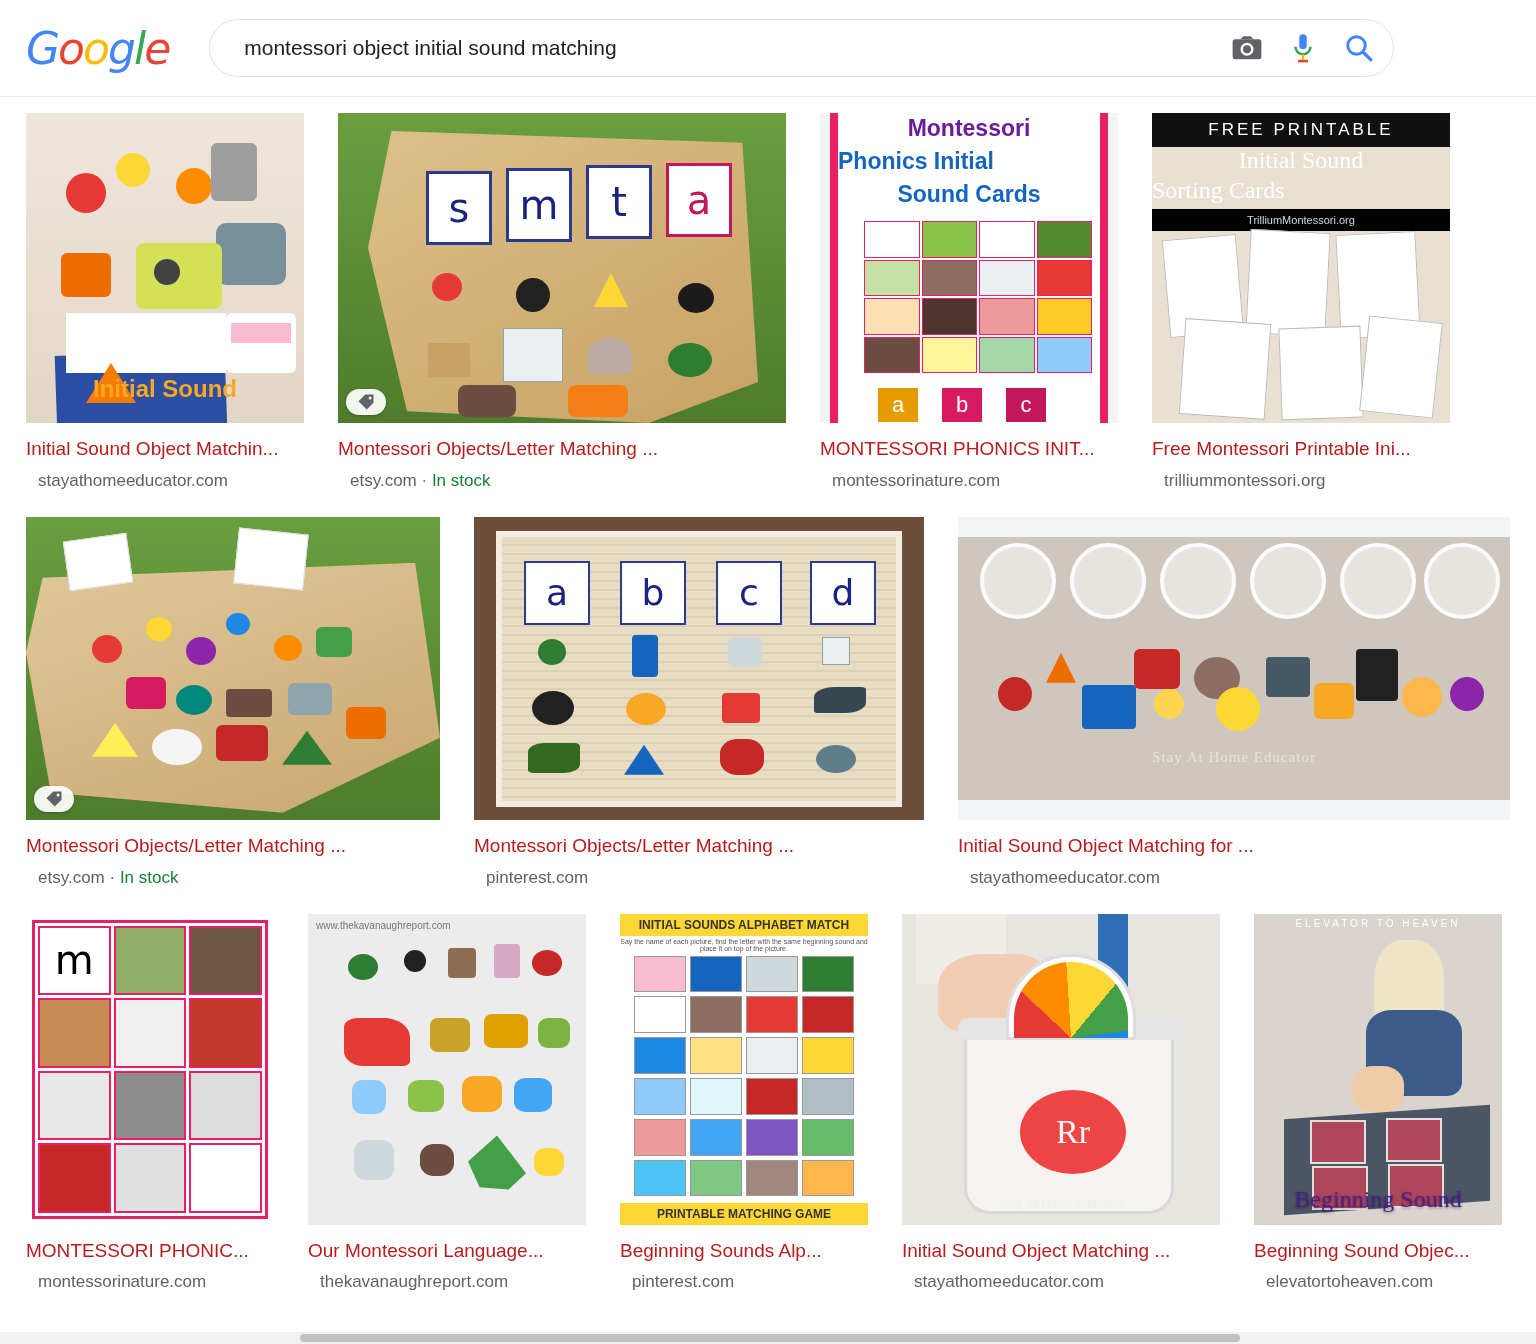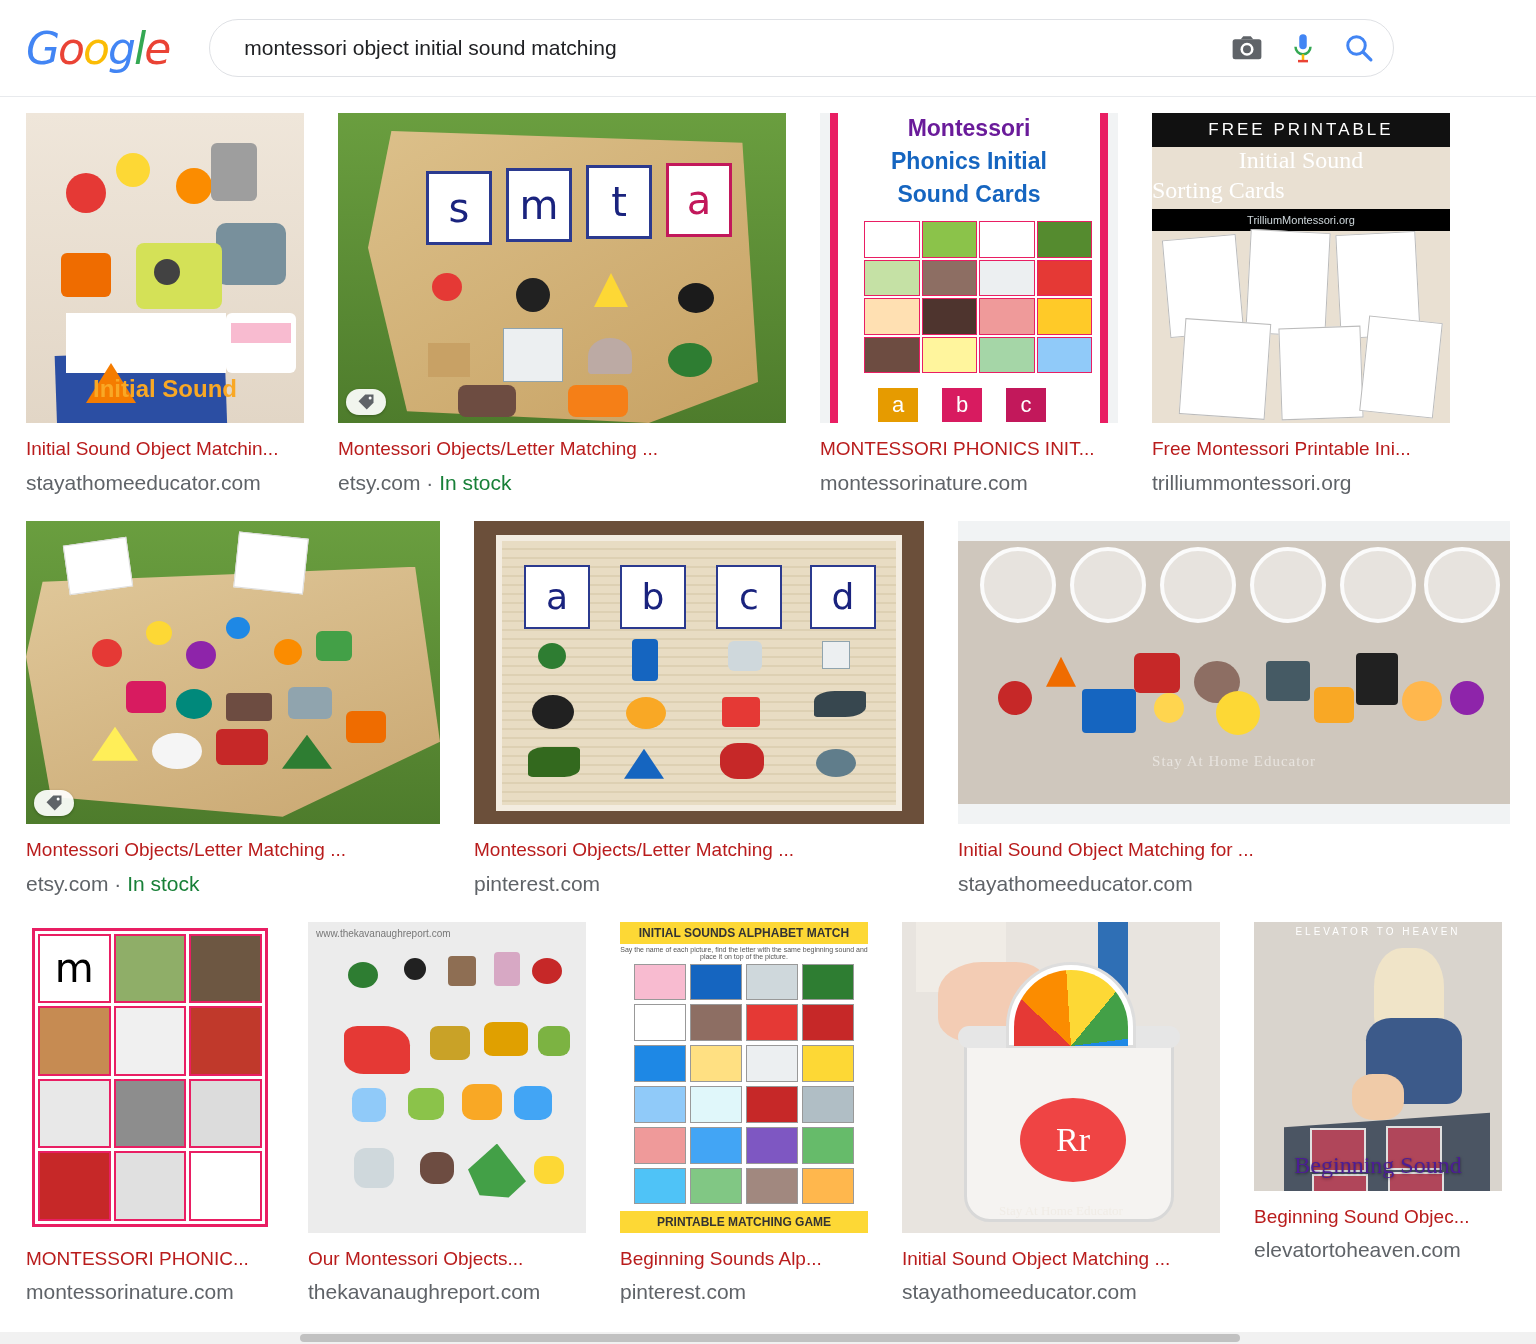--- a/index.html
+++ b/index.html
@@ -84,25 +84,26 @@
     font-size: 19px;
     color: #b91c1c;
     line-height: 1.25;
     white-space: nowrap;
     overflow: hidden;
     text-overflow: ellipsis;
     font-family: "Liberation Sans", sans-serif;
   }
   .meta {
     margin-top: 10px;
-    font-size: 21px;
+    font-size: 17px;
     color: #5f6368;
     white-space: nowrap;
     overflow: hidden;
     text-overflow: ellipsis;
+    margin-left: 12px;
   }
   .meta .stock { color: #188038; }
   .badge {
     position: absolute;
     left: 8px; bottom: 8px;
     width: 40px; height: 26px;
     border-radius: 13px;
     background: rgba(255,255,255,0.92);
     display: flex; align-items: center; justify-content: center;
     box-shadow: 0 1px 3px rgba(0,0,0,.25);
@@ -229,21 +230,21 @@
         </div>
       </div>
       <div class="title">Montessori Objects/Letter Matching ...</div>
       <div class="meta"><span>etsy.com</span> · <span class="stock">In stock</span></div>
     </div>
 
     <div class="card" style="width:298px;">
       <div class="thumb" style="width:298px;height:310px;background:#f1f3f4;">
         <div class="art" style="left:10px;right:10px;background:#fff;border-left:8px solid #e91e63;border-right:8px solid #e91e63;">
           <div style="text-align:center;color:#6a1b9a;font-size:23px;font-weight:bold;margin-top:2px;">Montessori</div>
-          <div style="text-align:center;color:#1565c0;font-size:23px;font-weight:bold;margin-top:6px;">Phonics Initial</div>
+          <div style="color:#1565c0;font-size:23px;font-weight:bold;margin-top:6px;">Phonics Initial</div>
           <div style="text-align:center;color:#1565c0;font-size:23px;font-weight:bold;margin-top:6px;">Sound Cards</div>
           <div style="position:absolute;left:26px;top:108px;width:228px;height:152px;display:grid;grid-template-columns:repeat(4,1fr);grid-template-rows:repeat(4,1fr);gap:2px;">
             <div style="background:#fff;border:1px solid #e91e63;"></div>
               <div style="background:#8bc34a;border:1px solid #e91e63;"></div>
               <div style="background:#fff;border:1px solid #e91e63;"></div>
               <div style="background:#558b2f;border:1px solid #e91e63;"></div>
             <div style="background:#c5e1a5;border:1px solid #e91e63;"></div>
               <div style="background:#8d6e63;border:1px solid #e91e63;"></div>
               <div style="background:#eceff1;border:1px solid #e91e63;"></div>
               <div style="background:#e53935;border:1px solid #e91e63;"></div>
@@ -420,21 +421,21 @@
           <div class="sq" style="left:44px;top:166px;width:34px;height:34px;background:#90caf9;border-radius:30%;"></div>
           <div class="sq" style="left:100px;top:166px;width:36px;height:32px;background:#8bc34a;border-radius:30%;"></div>
           <div class="sq" style="left:154px;top:162px;width:40px;height:36px;background:#f9a825;border-radius:30%;"></div>
           <div class="sq" style="left:206px;top:164px;width:38px;height:34px;background:#42a5f5;border-radius:30%;"></div>
           <div class="sq" style="left:46px;top:226px;width:40px;height:40px;background:#cfd8dc;border-radius:30%;"></div>
           <div class="sq" style="left:112px;top:230px;width:34px;height:32px;background:#6d4c41;border-radius:40%;"></div>
           <div class="sq" style="left:160px;top:222px;width:58px;height:54px;background:#43a047;clip-path:polygon(50% 0,100% 70%,70% 100%,20% 96%,0 48%);"></div>
           <div class="sq" style="left:226px;top:234px;width:30px;height:28px;background:#fdd835;border-radius:40%;"></div>
         </div>
       </div>
-      <div class="title">Our Montessori Objects...</div>
+      <div class="title">Our Montessori Language...</div>
       <div class="meta"><span>thekavanaughreport.com</span></div>
     </div>
 
     <div class="card" style="width:248px;">
       <div class="thumb" style="width:248px;height:311px;background:#fff;">
         <div class="art">
           <div style="position:absolute;left:0;top:0;width:100%;height:22px;background:#fdd835;color:#333;font-size:12px;text-align:center;line-height:22px;font-weight:bold;">INITIAL SOUNDS ALPHABET MATCH</div>
           <div style="position:absolute;left:0;top:24px;width:100%;text-align:center;font-size:7px;color:#555;">Say the name of each picture, find the letter with the same beginning sound and place it on top of the picture.</div>
           <div style="position:absolute;left:14px;top:42px;right:14px;bottom:28px;display:grid;grid-template-columns:repeat(4,1fr);grid-template-rows:repeat(6,1fr);gap:4px;">
             <div style="background:#f8bbd0;border:1px solid #999;"></div>
@@ -484,21 +485,21 @@
             <span style="color:#fff;font-size:34px;font-family:'Liberation Serif',serif;">Rr</span>
           </div>
           <div style="position:absolute;left:0;bottom:14px;width:100%;text-align:center;color:#f0ece6;font-size:13px;font-family:'Liberation Serif',serif;">Stay At Home Educator</div>
         </div>
       </div>
       <div class="title">Initial Sound Object Matching ...</div>
       <div class="meta"><span>stayathomeeducator.com</span></div>
     </div>
 
     <div class="card" style="width:248px;">
-      <div class="thumb" style="width:248px;height:269px;background:#d9d4cd;">
+      <div class="thumb" style="width:248px;height:311px;background:#d9d4cd;">
         <div class="art">
           <div style="position:absolute;left:0;top:4px;width:100%;text-align:center;color:#fff;font-size:10px;letter-spacing:3px;">ELEVATOR TO HEAVEN</div>
           <div class="sq" style="left:120px;top:26px;width:70px;height:96px;background:#f0e4c8;border-radius:40% 40% 30% 30%;"></div>
           <div class="sq" style="left:112px;top:96px;width:96px;height:86px;background:#3c5a8a;border-radius:26% 26% 16% 16%;"></div>
           <div class="sq" style="left:98px;top:152px;width:52px;height:46px;background:#f0cba8;border-radius:40%;"></div>
           <div class="sq" style="left:30px;top:198px;width:206px;height:96px;background:#4b5563;transform:skewY(-4deg);"></div>
           <div class="sq" style="left:56px;top:206px;width:56px;height:44px;background:#b0465a;border:2px solid #e0e0e0;"></div>
           <div class="sq" style="left:132px;top:204px;width:56px;height:44px;background:#b0465a;border:2px solid #e0e0e0;"></div>
           <div class="sq" style="left:58px;top:252px;width:56px;height:44px;background:#b0465a;border:2px solid #e0e0e0;"></div>
           <div class="sq" style="left:134px;top:250px;width:56px;height:44px;background:#b0465a;border:2px solid #e0e0e0;"></div>

